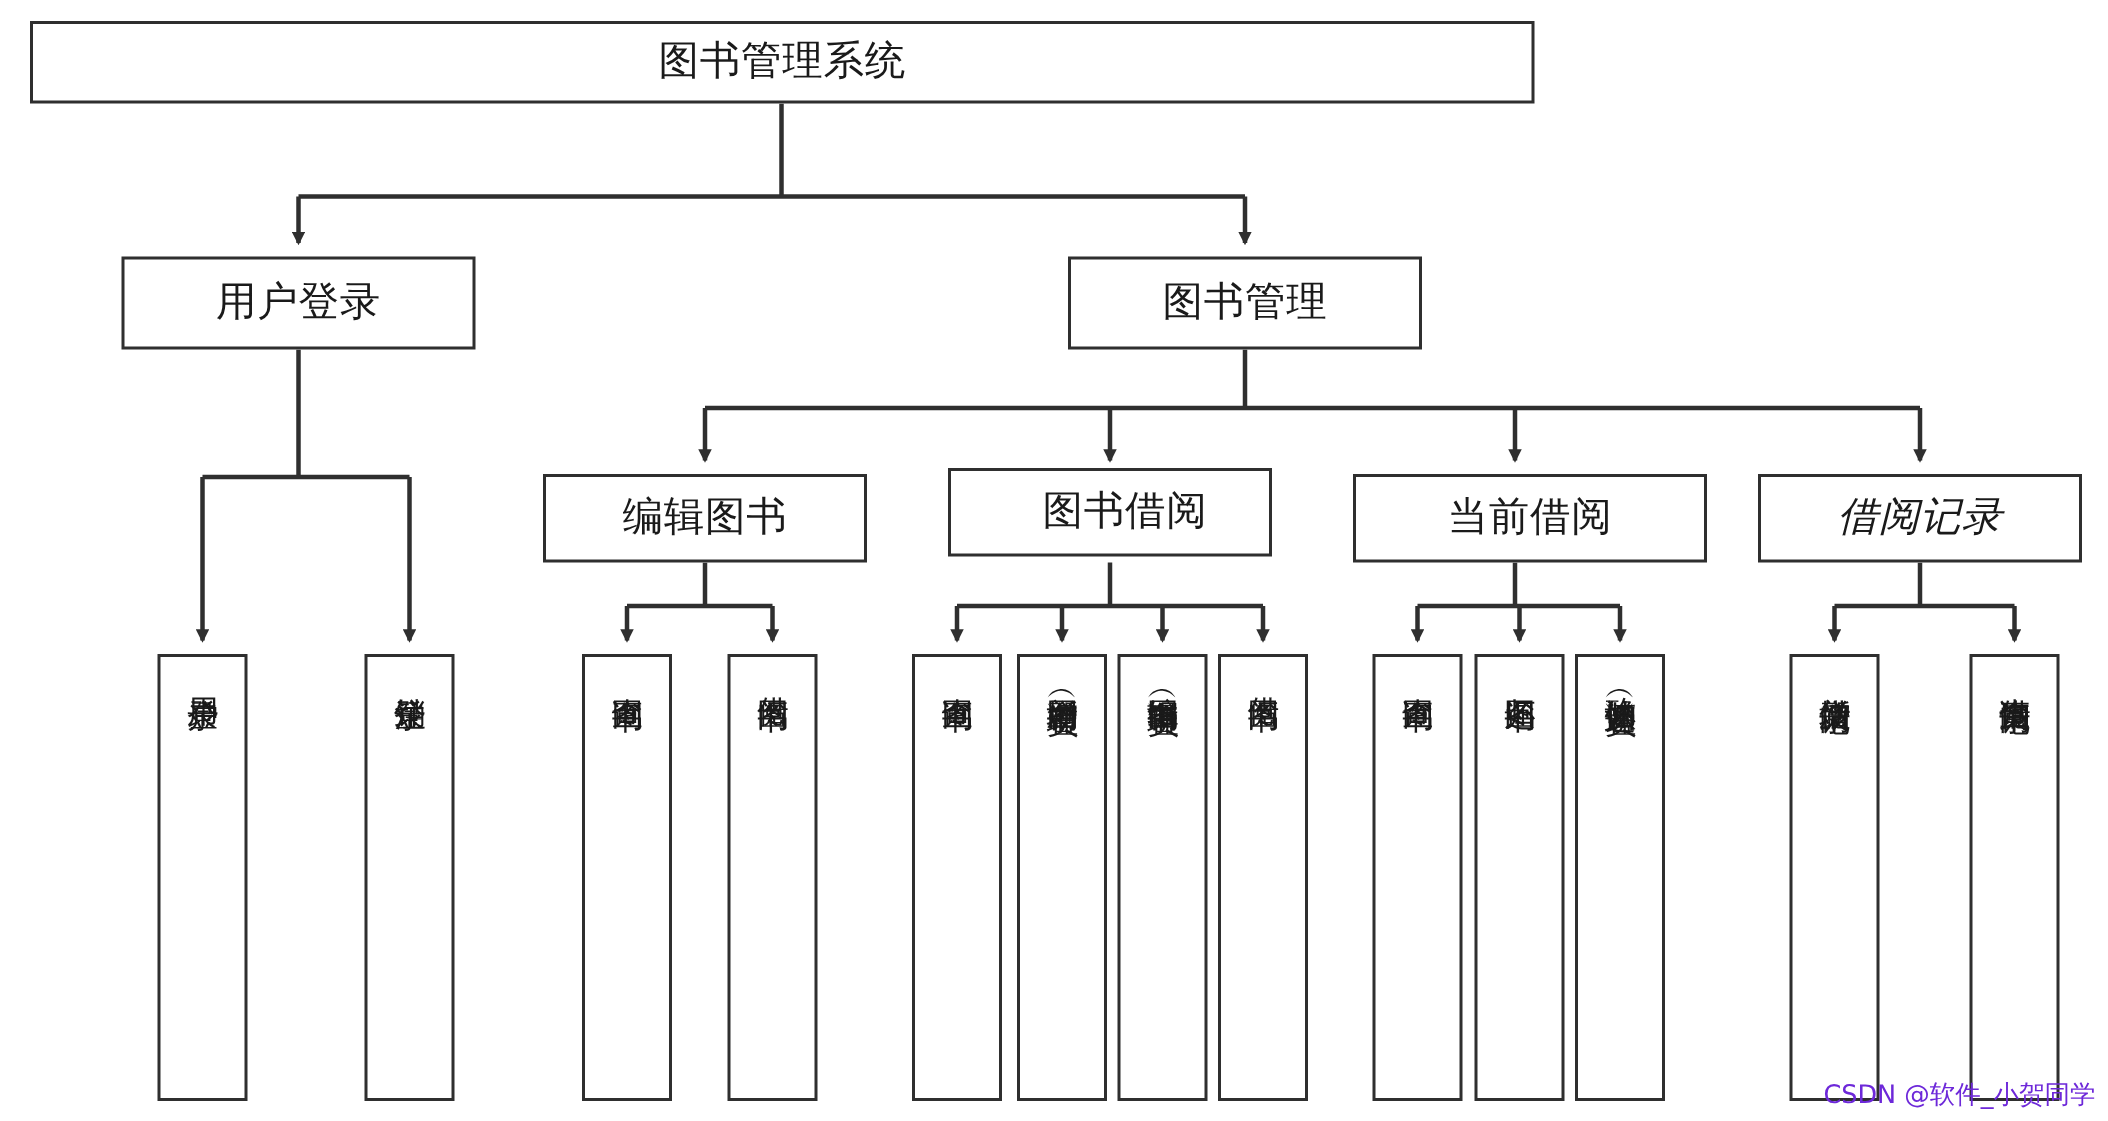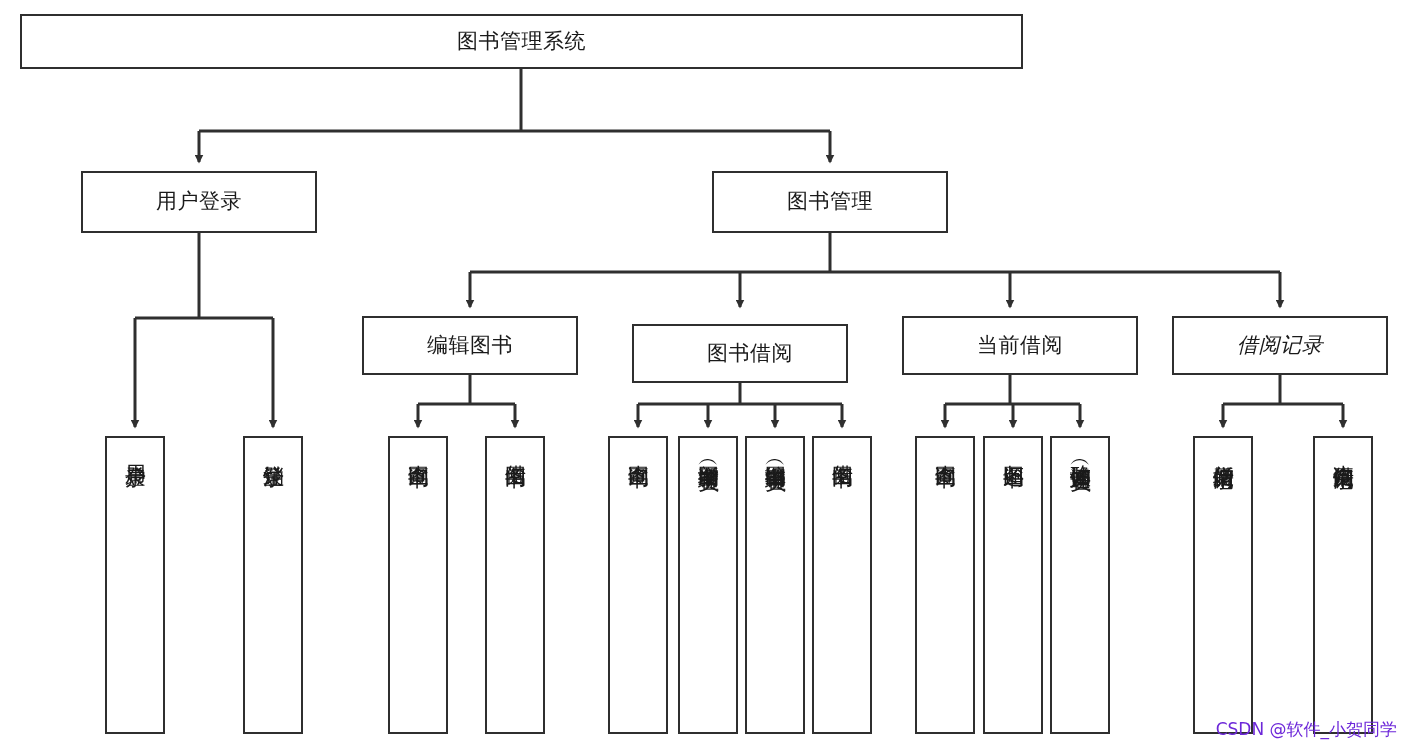--- a/index.html
+++ b/index.html
@@ -34,21 +34,21 @@
     color: #1a1a1a;
   }
   .node-label {
     display: block;
     line-height: 1.12;
     letter-spacing: 0.5px;
     white-space: nowrap;
   }
   
   .node.horiz .node-label {
-    font-size: 21px;
+    font-size: 27px;
     text-align: left;
   }
   
   .node.vert {
     align-items: flex-start;
     justify-content: center;
     padding-top: 10px;
   }
   .node.vert .node-label {
     writing-mode: vertical-rl;
@@ -129,21 +129,21 @@
   <div class="node horiz" style="left: 81px; top: 171px; width: 236px; height: 62px;">
     <span class="node-label">用户登录</span>
   </div>
   <div class="node horiz" style="left: 712px; top: 171px; width: 236px; height: 62px;">
     <span class="node-label">图书管理</span>
   </div>
 
   <div class="node horiz" style="left: 362px; top: 316px; width: 216px; height: 59px;">
     <span class="node-label">编辑图书</span>
   </div>
-  <div class="node horiz" style="left: 632px; top: 324px; width: 216px; height: 59px; padding-left: 20px;">
+  <div class="node horiz" style="left: 632px; top: 312px; width: 216px; height: 59px; padding-left: 20px;">
     <span class="node-label">图书借阅</span>
   </div>
   <div class="node horiz" style="left: 902px; top: 316px; width: 236px; height: 59px;">
     <span class="node-label">当前借阅</span>
   </div>
   <div class="node horiz" style="left: 1172px; top: 316px; width: 216px; height: 59px; font-style: italic;">
     <span class="node-label">借阅记录</span>
   </div>
 
   <div class="node vert" style="left: 105px; top: 436px; width: 60px; height: 298px;">

